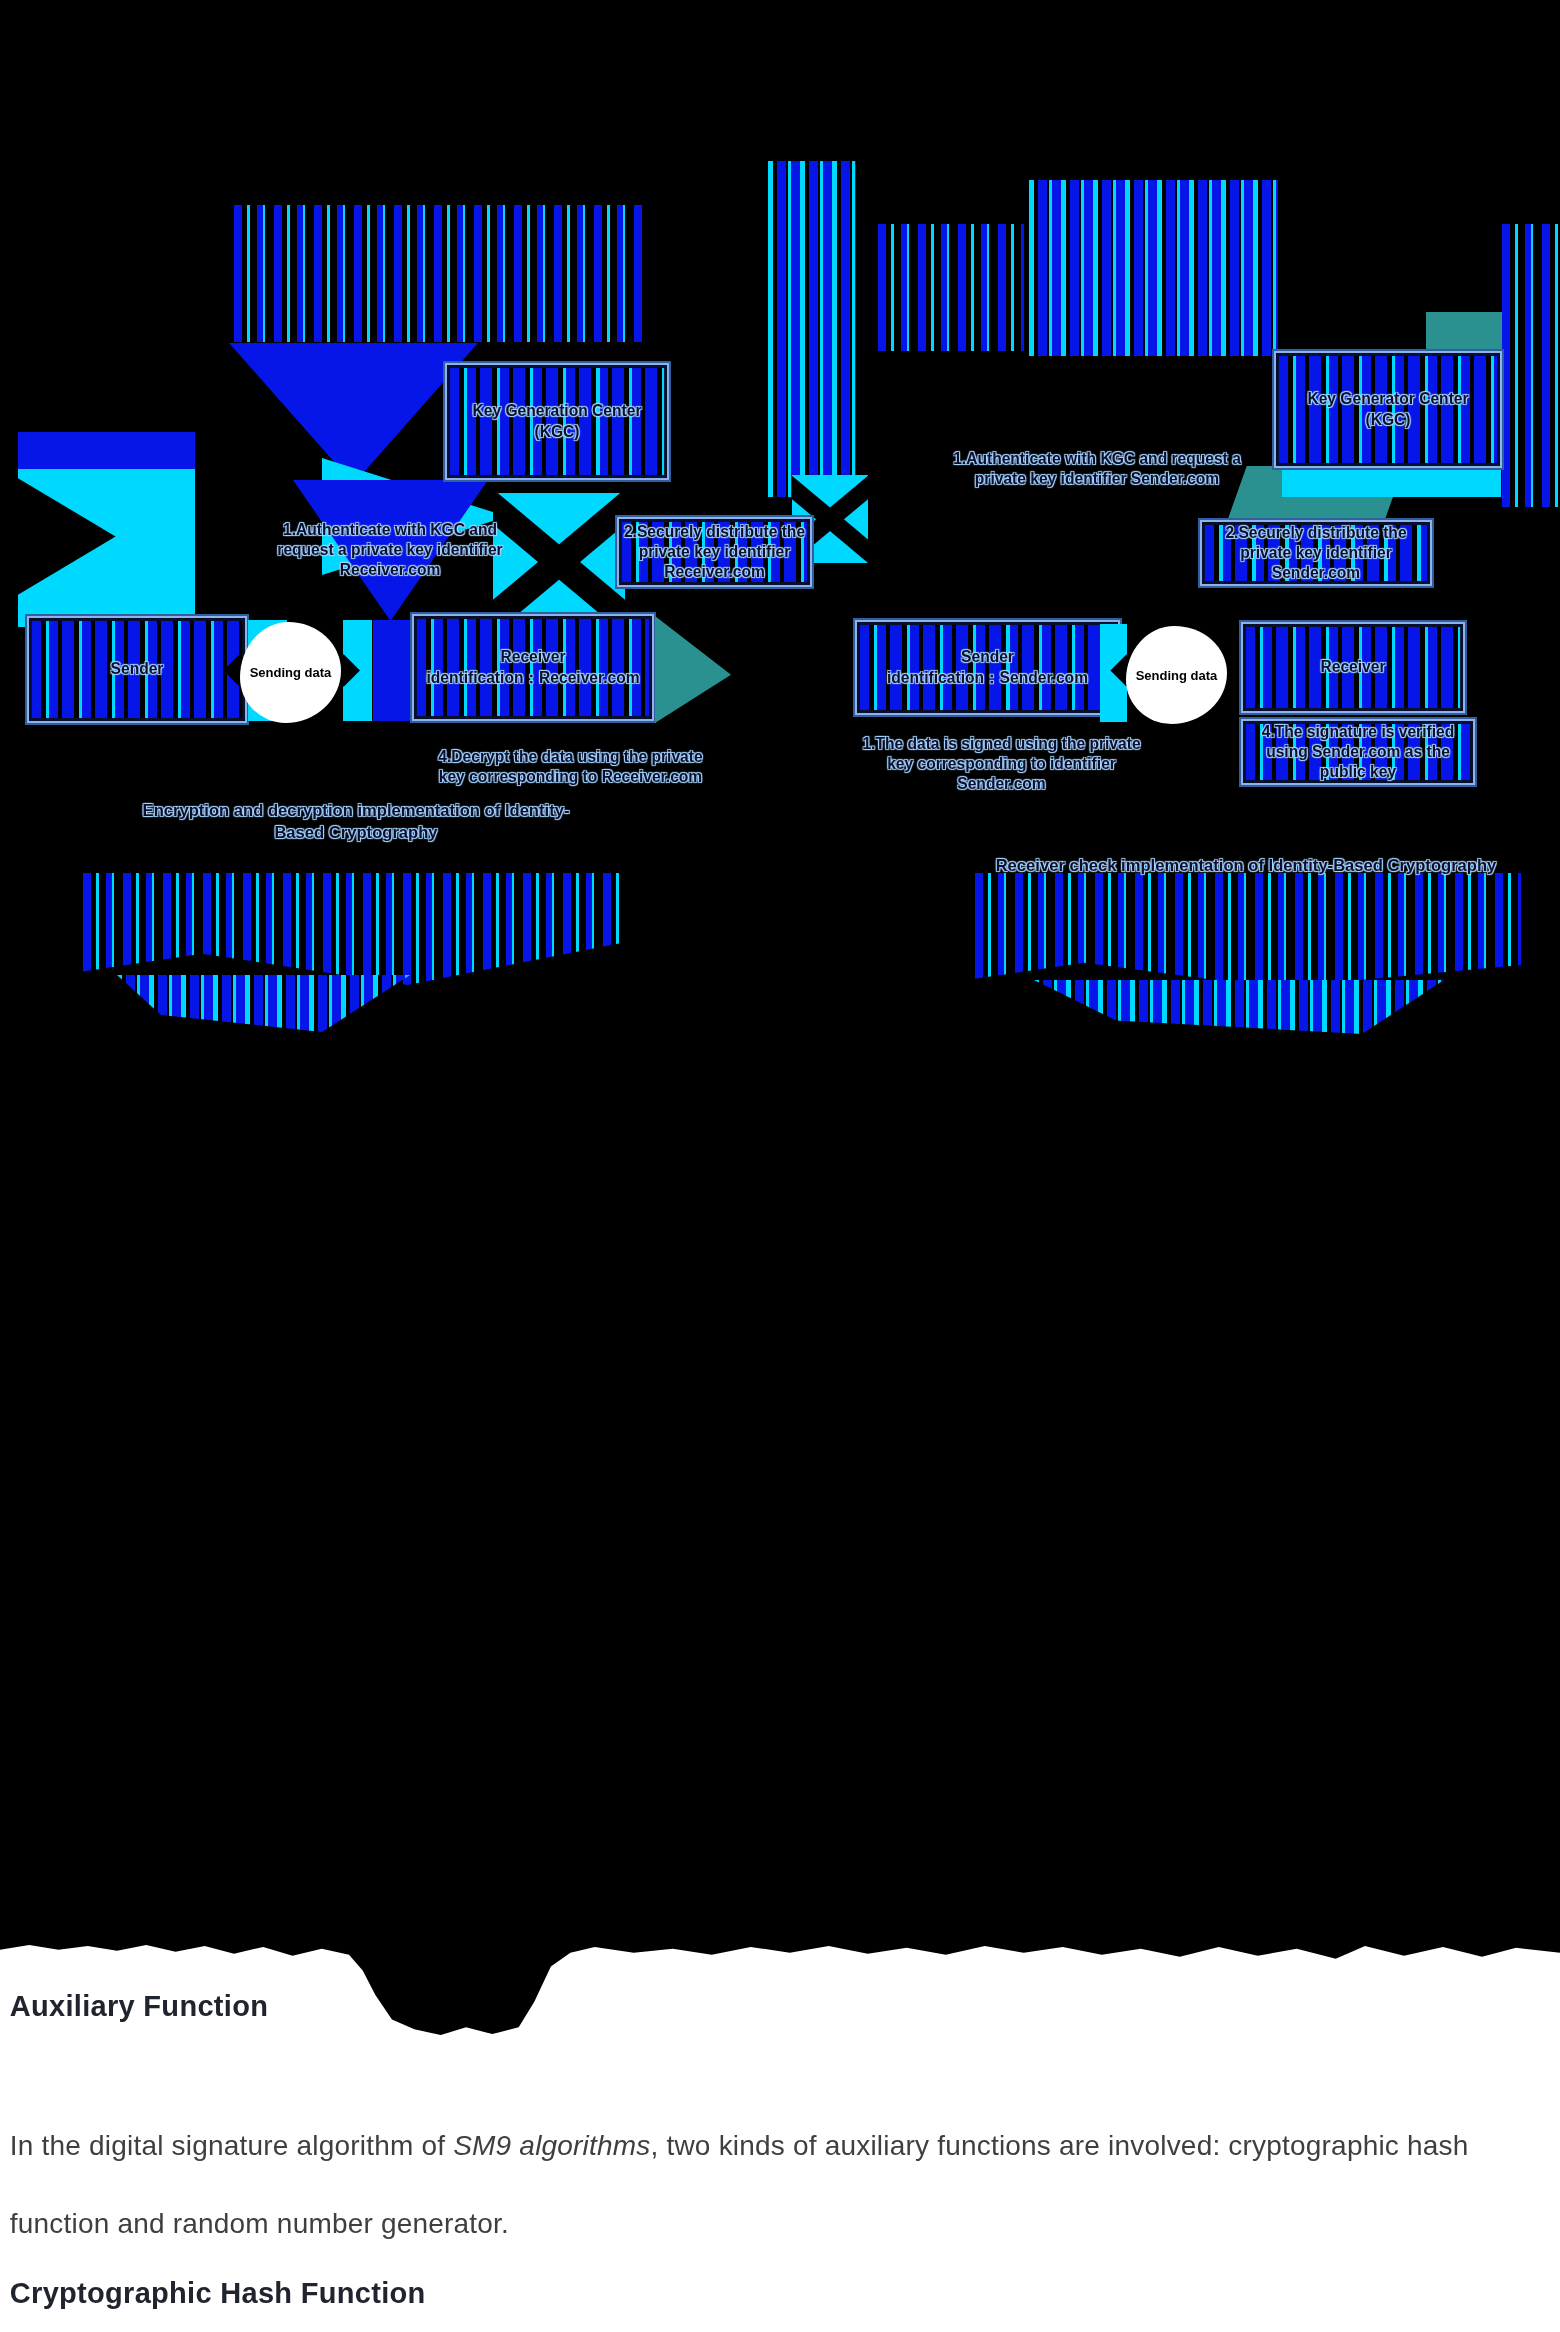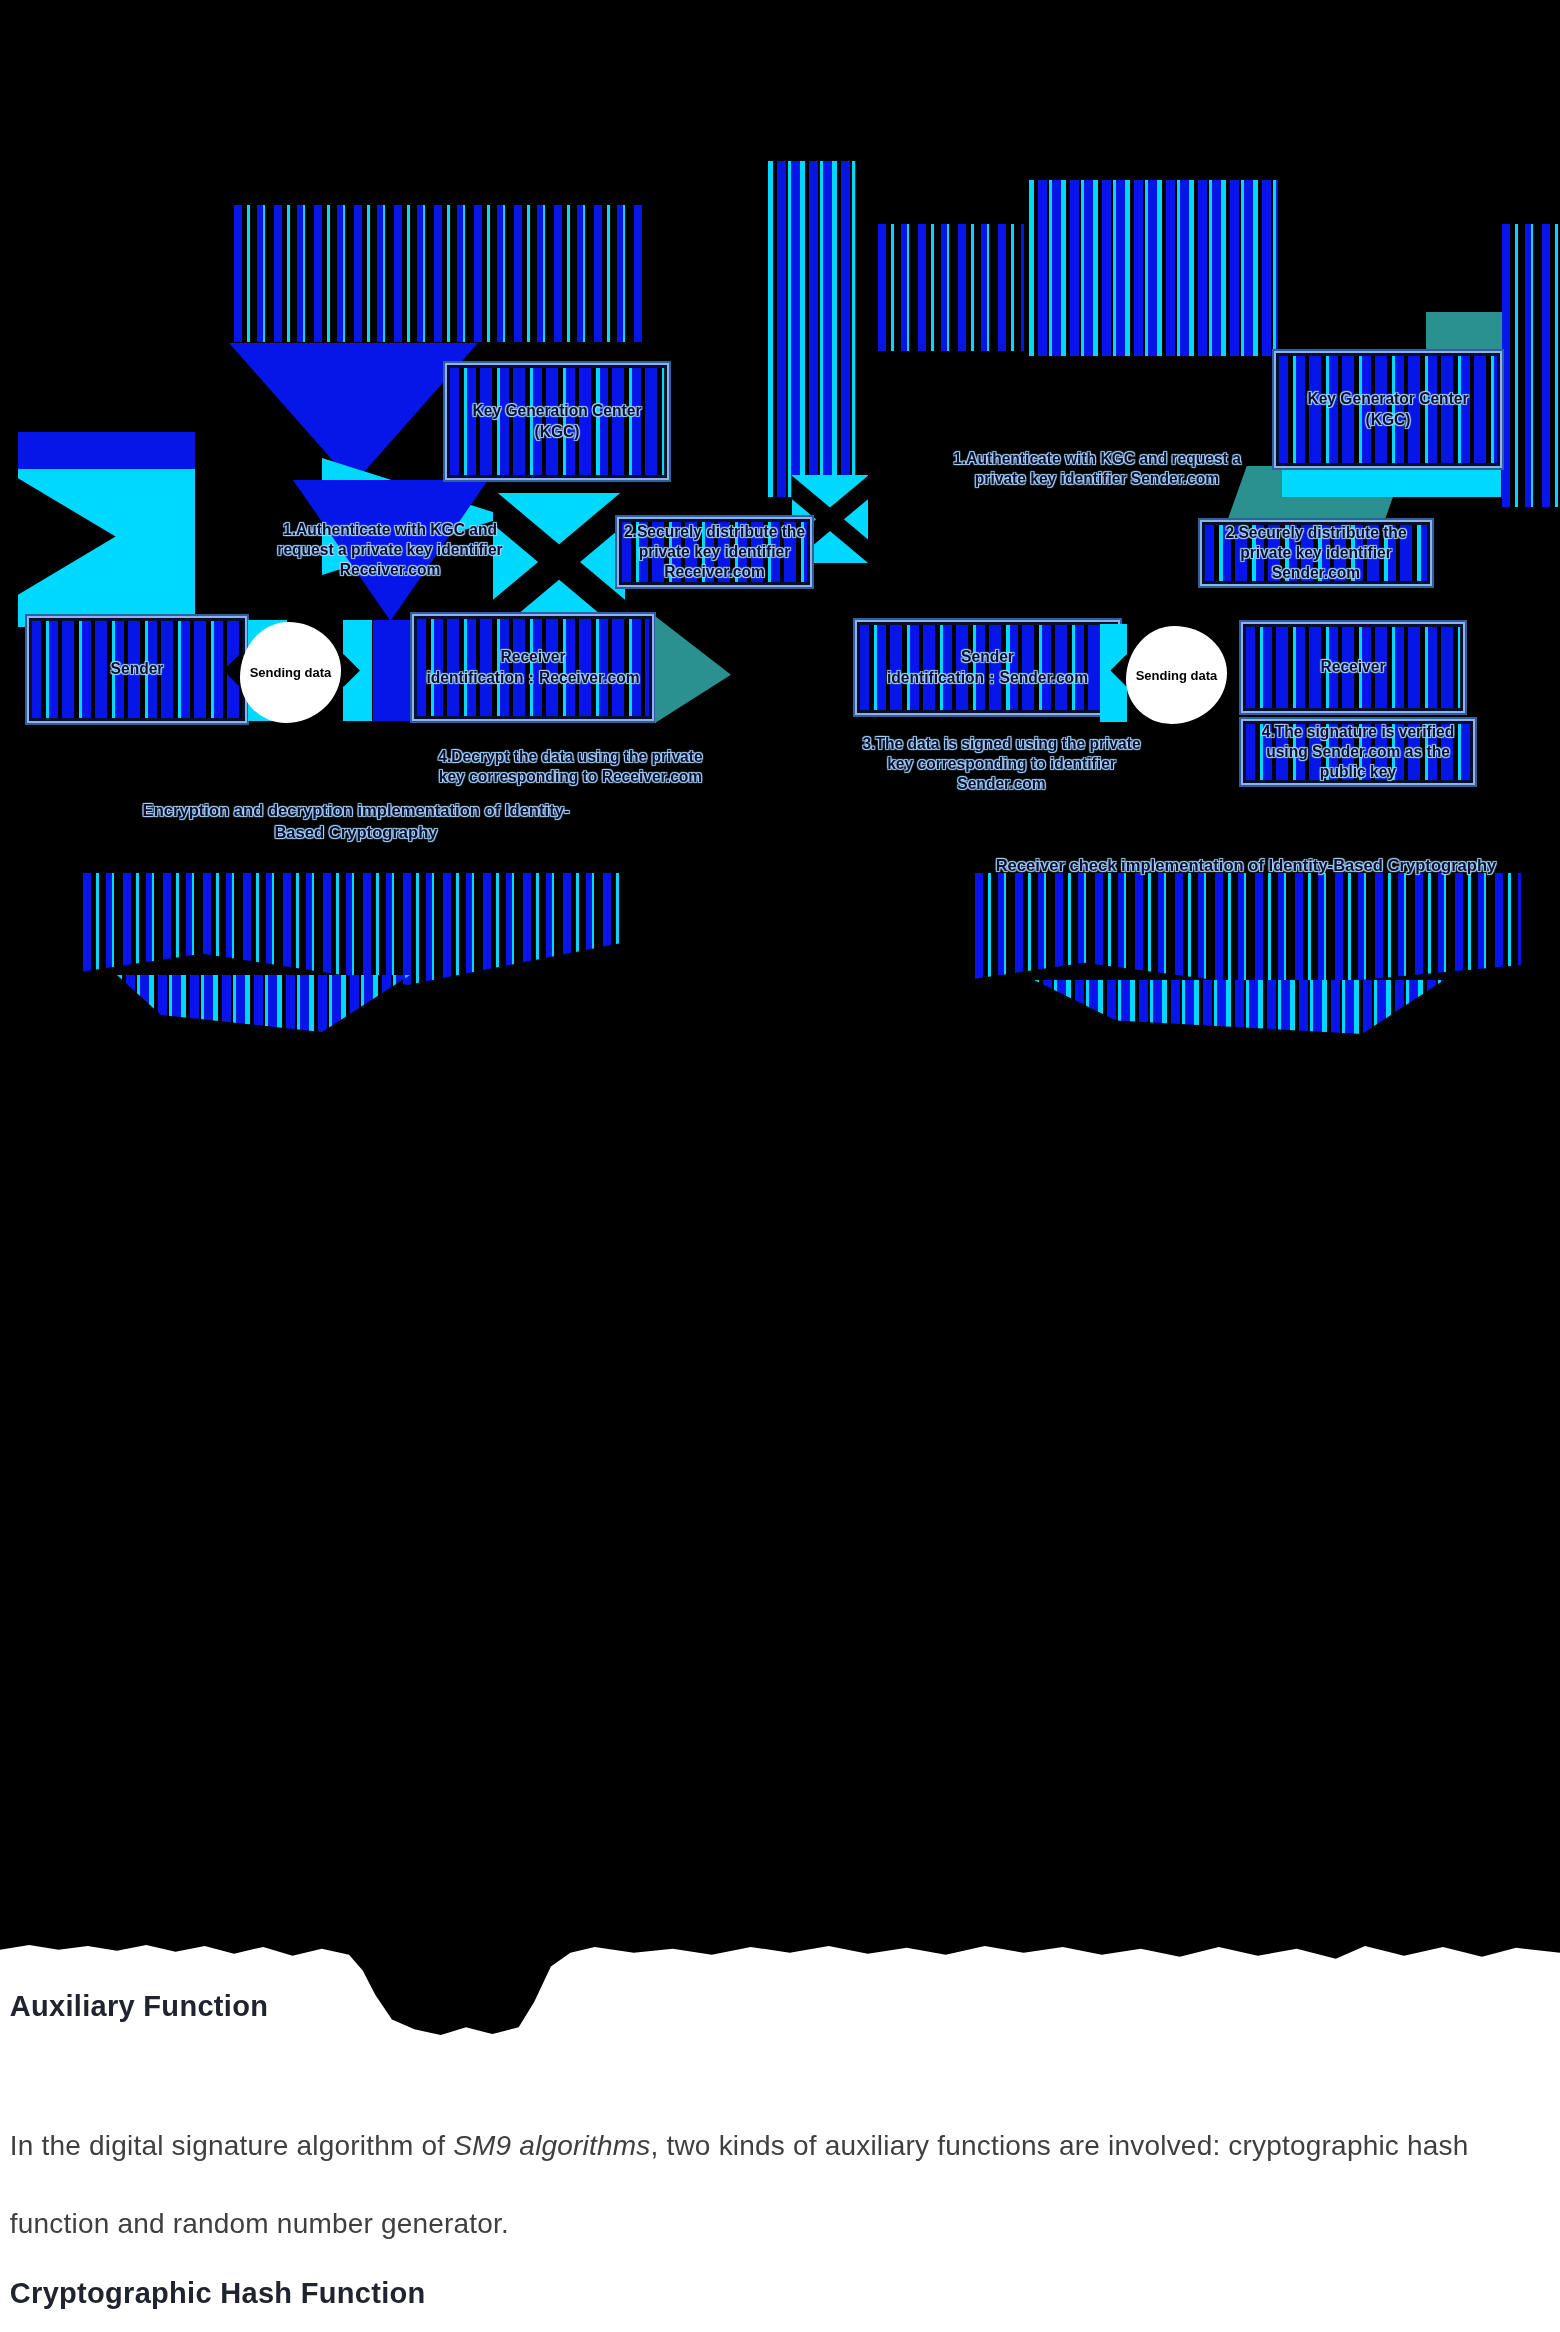--- a/index.html
+++ b/index.html
@@ -156,21 +156,21 @@
 
   <div class="blob" style="left:1126px;top:626px;width:101px;height:98px;">
     <span class="btext">Sending data</span>
   </div>
 
   <div class="dbox" style="left:1241px;top:622px;width:224px;height:91px;">
     <span class="dtext">Receiver</span>
   </div>
 
   <div class="free" style="left:848px;top:724px;width:307px;height:80px;">
-    <span class="dtext">3.The data is signed using the private key corresponding to identifier Sender.com</span>
+    <span class="dtext">1.The data is signed using the private key corresponding to identifier Sender.com</span>
   </div>
 
   <div class="dbox" style="left:1241px;top:719px;width:234px;height:66px;">
     <span class="dtext">4.The signature is verified using Sender.com as the public key</span>
   </div>
 
   <div class="free caption" style="left:980px;top:835px;width:532px;height:62px;">
     <span class="dtext">Receiver check implementation of Identity-Based Cryptography</span>
   </div>
 </div>

